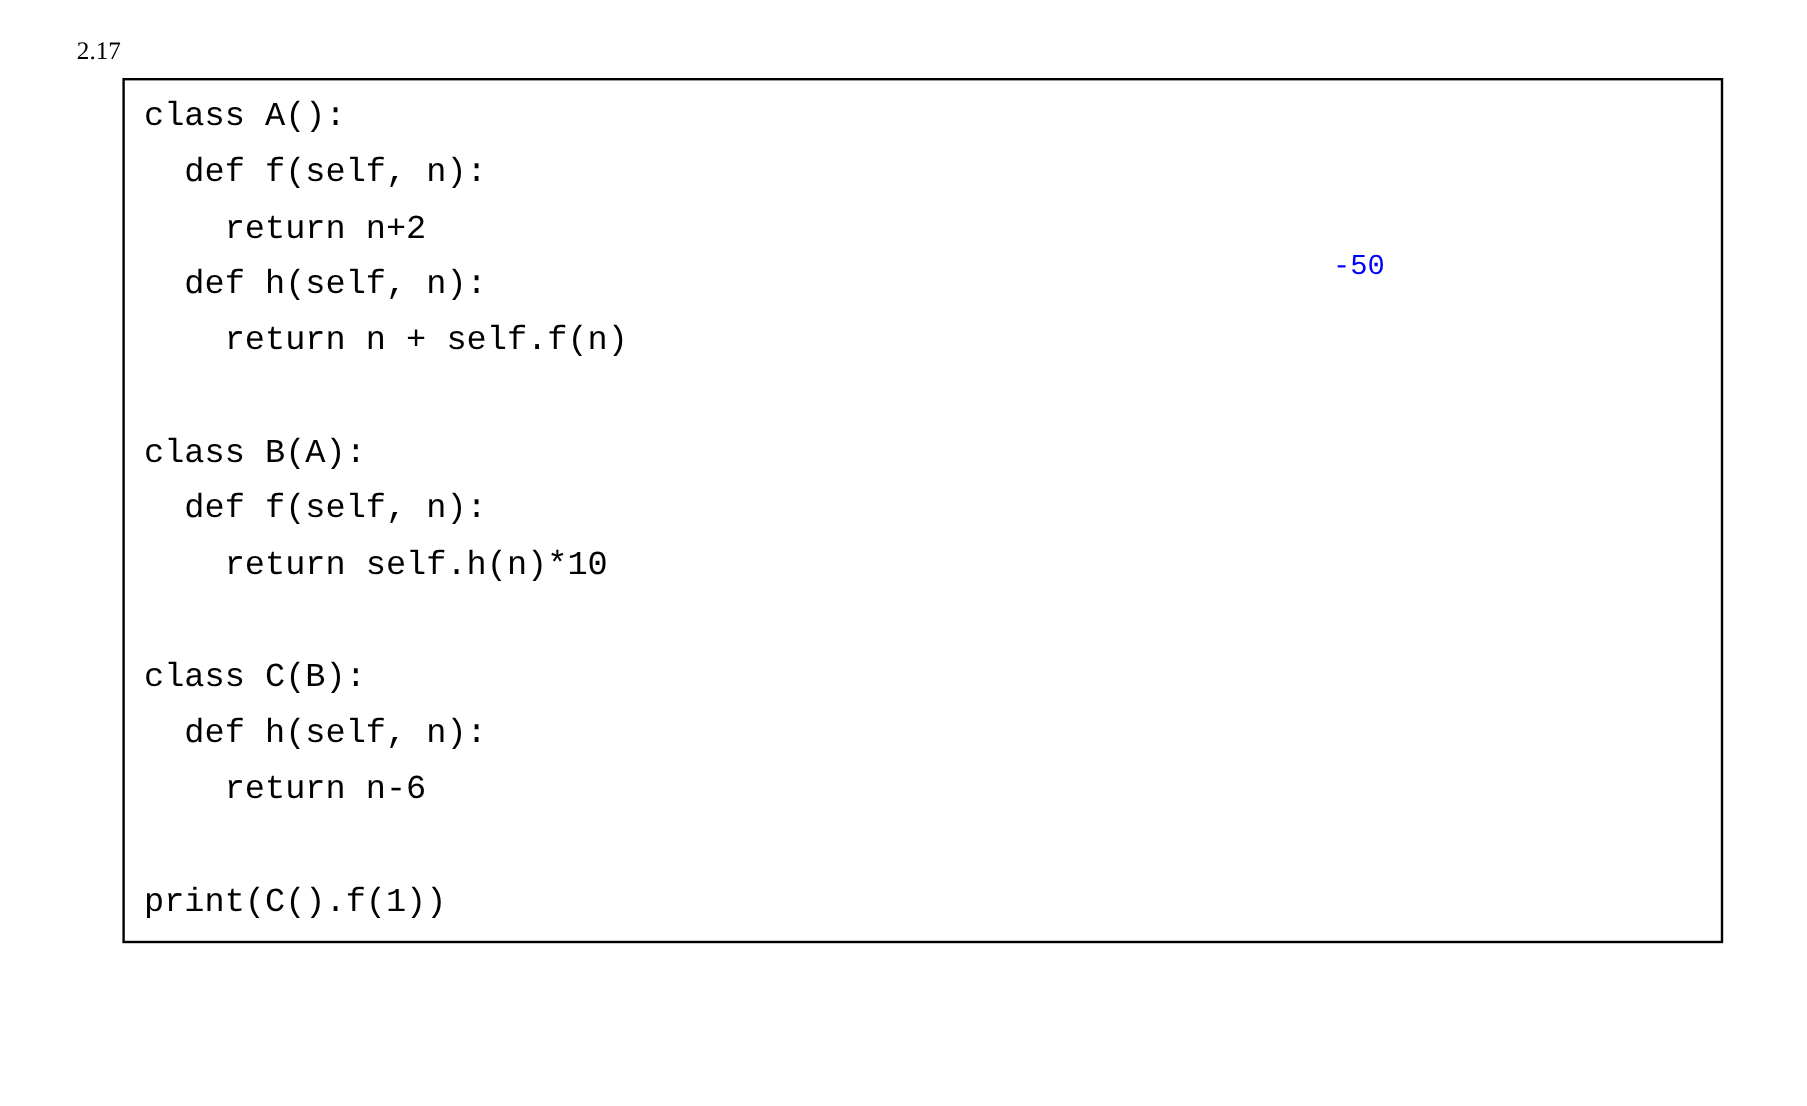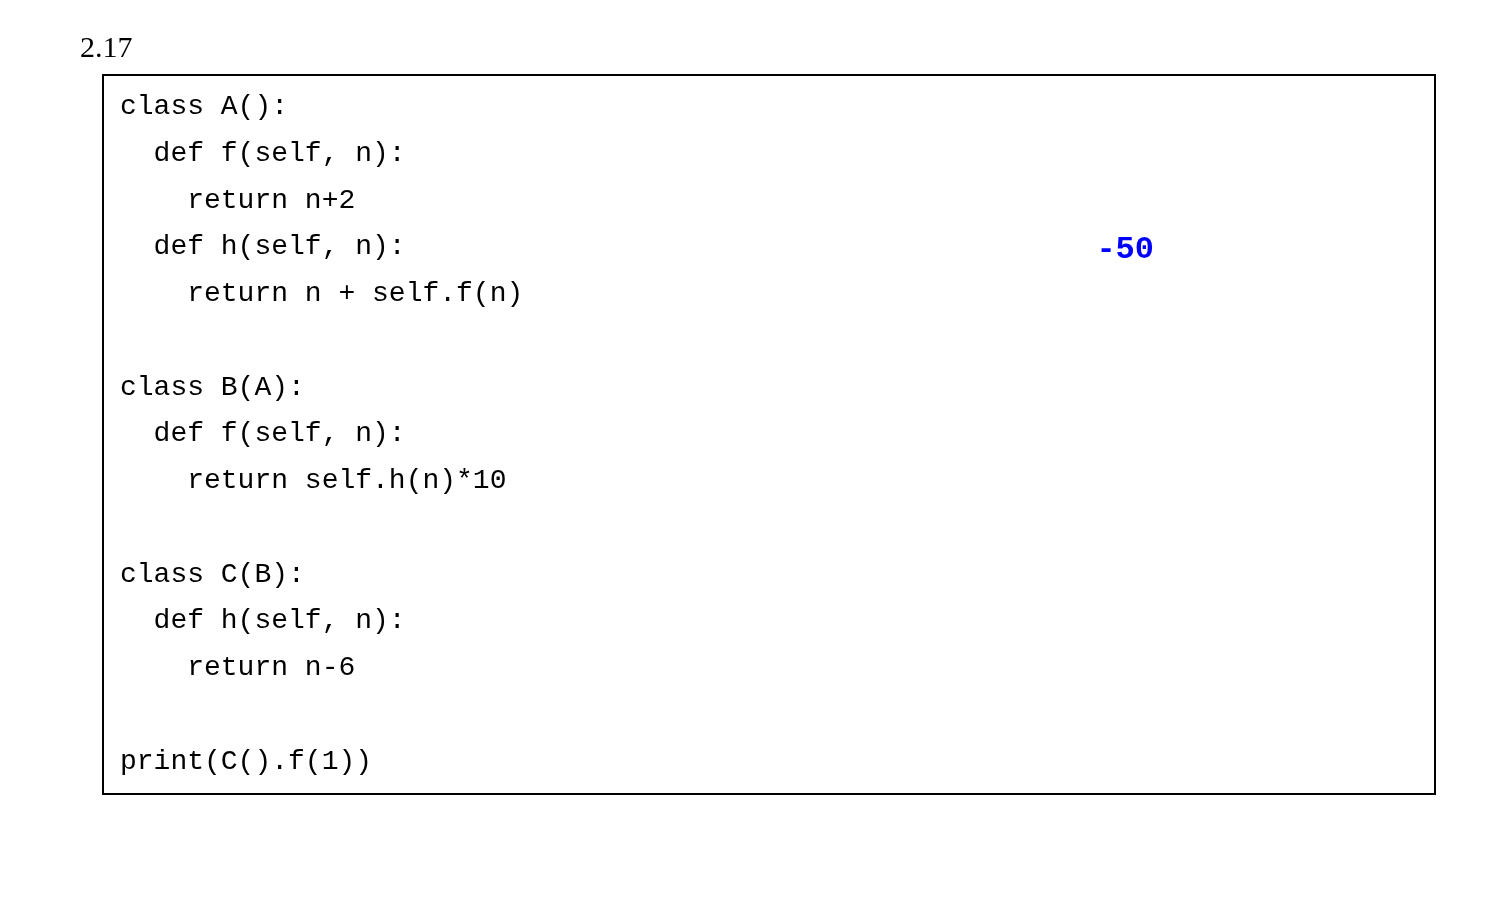--- a/index.html
+++ b/index.html
@@ -2,48 +2,48 @@
 <html><head>
   <meta charset="utf-8">
   <style>
     body {
       margin: 0;
       padding: 30px 60px;
       background: #ffffff;
       font-family: Georgia, 'Times New Roman', serif;
     }
     .question-number {
-      font-size: 30px;
+      font-size: 21px;
       color: #000;
       margin-bottom: 10px;
-      margin-left: 20px;
+      margin-left: 4px;
     }
     .code-container {
       position: relative;
       border: 2px solid #000;
       margin-left: 42px;
       margin-right: 10px;
       padding: 8px 16px;
     }
     .code-block {
       font-family: 'Courier New', Courier, monospace;
       font-size: 28px;
       font-weight: normal;
       color: #000;
       white-space: pre;
       line-height: 1.67;
       margin: 0;
     }
     .answer {
       position: absolute;
-      top: 155px;
+      top: 142px;
       right: 280px;
       font-family: 'Courier New', Courier, monospace;
-      font-size: 32px;
-      font-weight: bold;
+      font-size: 24px;
+      font-weight: normal;
       color: #0000ff;
     }
   </style>
 </head>
 <body>
 
 <div class="question-number">2.17</div>
 
 <div class="code-container">
   <pre class="code-block">class A():

